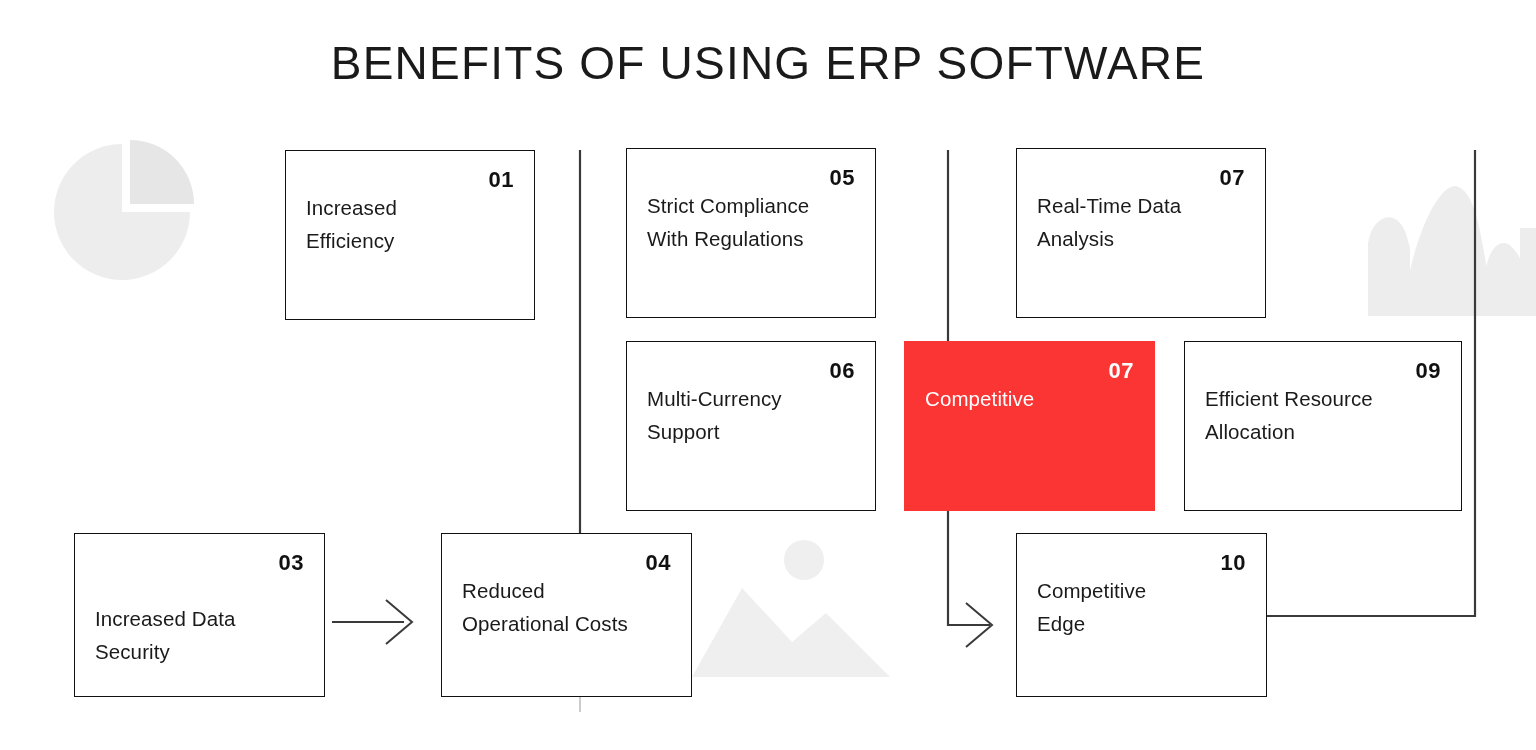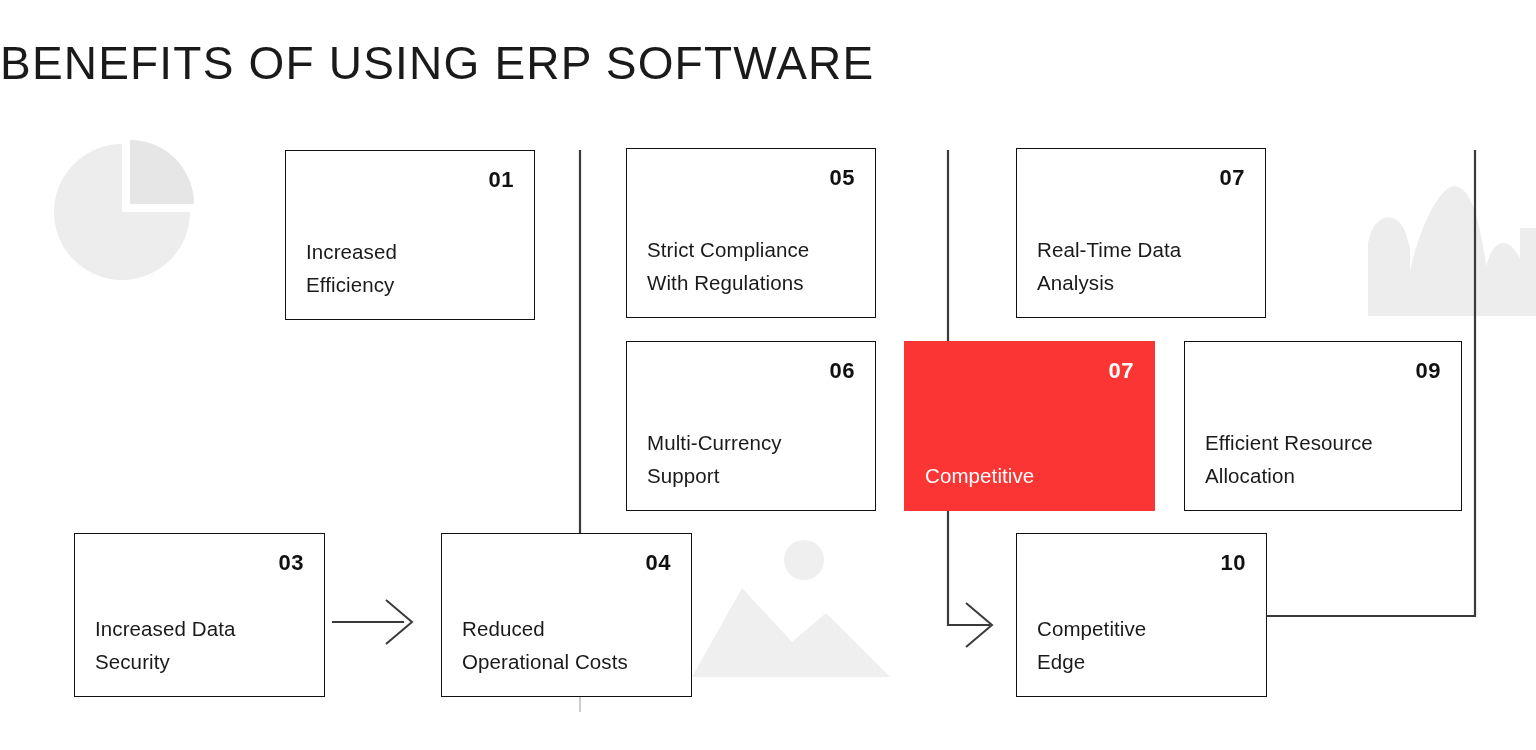--- a/index.html
+++ b/index.html
@@ -40,21 +40,21 @@
   
   .card {
     position: absolute;
     z-index: 2;
     box-sizing: border-box;
     background: #ffffff;
     border: 1.6px solid #111111;
     padding: 18px 20px 16px 20px;
     display: flex;
     flex-direction: column;
-    justify-content: space-between;
+    justify-content: flex-start;
   }
   .card.dark {
     background: #1C1C1C;
     border-color: #1C1C1C;
   }
   .card.accent {
     background: #FB3434;
     border-color: #FB3434;
   }
 
@@ -85,21 +85,21 @@
     color: #ffffff;
   }
 
   
   #title {
     position: absolute;
     z-index: 2;
     left: 0;
     top: 38px;
     width: 1536px;
-    text-align: left;
+    text-align: center;
     font-size: 46px;
     font-weight: 400;
     letter-spacing: 1.2px;
     color: #1a1a1a;
     line-height: 1.1;
   }
 </style>
 </head>
 <body>
 

